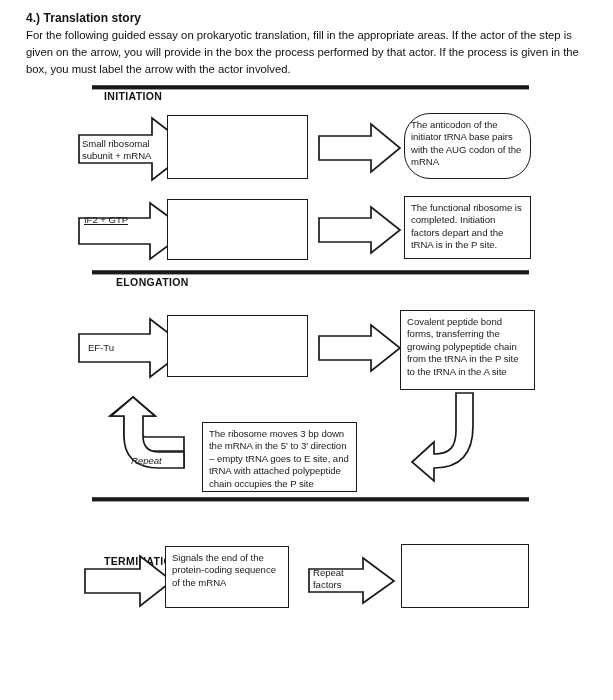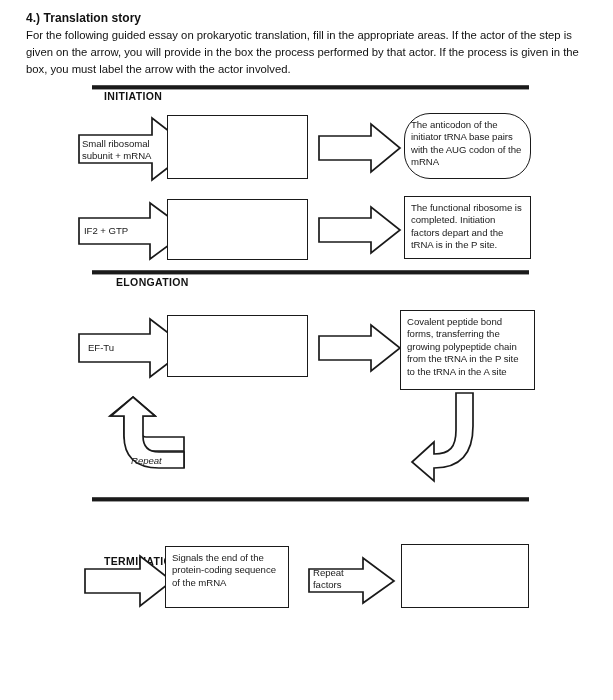--- a/index.html
+++ b/index.html
@@ -133,21 +133,21 @@
     <path d="M1,13 L53,13 L53,1 L82,25 L53,49 L53,37 L1,37 Z"></path>
   </svg>
 
   <div class="box" style="left:404px; top:113px; width:127px; height:66px;border-radius:26px;">
     <span class="txt">The anticodon of the initiator tRNA base pairs with the AUG codon of the mRNA</span>
   </div>
 
   <svg class="arrow-svg" style="left:78px; top:202px;" width="112" height="58" viewBox="0 0 112 58">
     <path d="M1,16 L72,16 L72,1 L110,29 L72,57 L72,42 L1,42 Z"></path>
   </svg>
-  <div class="arrow-label" style="left:84px; top:225px;">IF2 + GTP</div>
+  <div class="arrow-label" style="left:84px; top:214px;text-decoration:underline;">IF2 + GTP</div>
 
   <div class="box empty" style="left:167px; top:199px; width:141px; height:61px;">
     <span class="txt"></span>
   </div>
 
   <svg class="arrow-svg" style="left:318px; top:206px;" width="84" height="48" viewBox="0 0 84 48">
     <path d="M1,12 L53,12 L53,1 L82,24 L53,47 L53,36 L1,36 Z"></path>
   </svg>
 
   <div class="box" style="left:404px; top:196px; width:127px; height:63px;">
@@ -180,20 +180,23 @@
              L24,20 L10,20 L33,1 L55,20 L42,20 L42,38
              C42,40 43,41 46,41 L84,41 L84,41
              Z" transform="translate(0,0)"></path>
   </svg>
   <svg class="arrow-svg" style="left:100px; top:396px;" width="86" height="80" viewBox="0 0 86 80">
     <path d="M33,1 L55,20 L43,20 L43,40 C43,50 48,56 59,56 L84,56 L84,72 L59,72
              C35,72 24,60 24,40 L24,20 L11,20 Z"></path>
   </svg>
   <div class="arrow-label italic" style="left:131px; top:455px;">Repeat</div>
 
+  <div class="box" style="left:202px; top:422px; width:155px; height:70px;">
+    <span class="txt">The ribosome moves 3 bp down the mRNA in the 5' to 3' direction – empty tRNA goes to E site, and tRNA with attached polypeptide chain occupies the P site</span>
+  </div>
 
   <svg class="arrow-svg" style="left:390px; top:392px;" width="92" height="92" viewBox="0 0 92 92">
     <path d="M66,1 L83,1 L83,34 C83,62 70,76 44,76 L44,89 L22,70 L44,50 L44,62
              C60,62 66,55 66,38 Z"></path>
   </svg>
 
   <div class="divider" style="top:497px;"></div>
   <div class="section-label" style="left:104px; top:511px;margin-top:44px;">TERMINATION</div>
 
   <svg class="arrow-svg" style="left:84px; top:555px;" width="90" height="52" viewBox="0 0 90 52">

